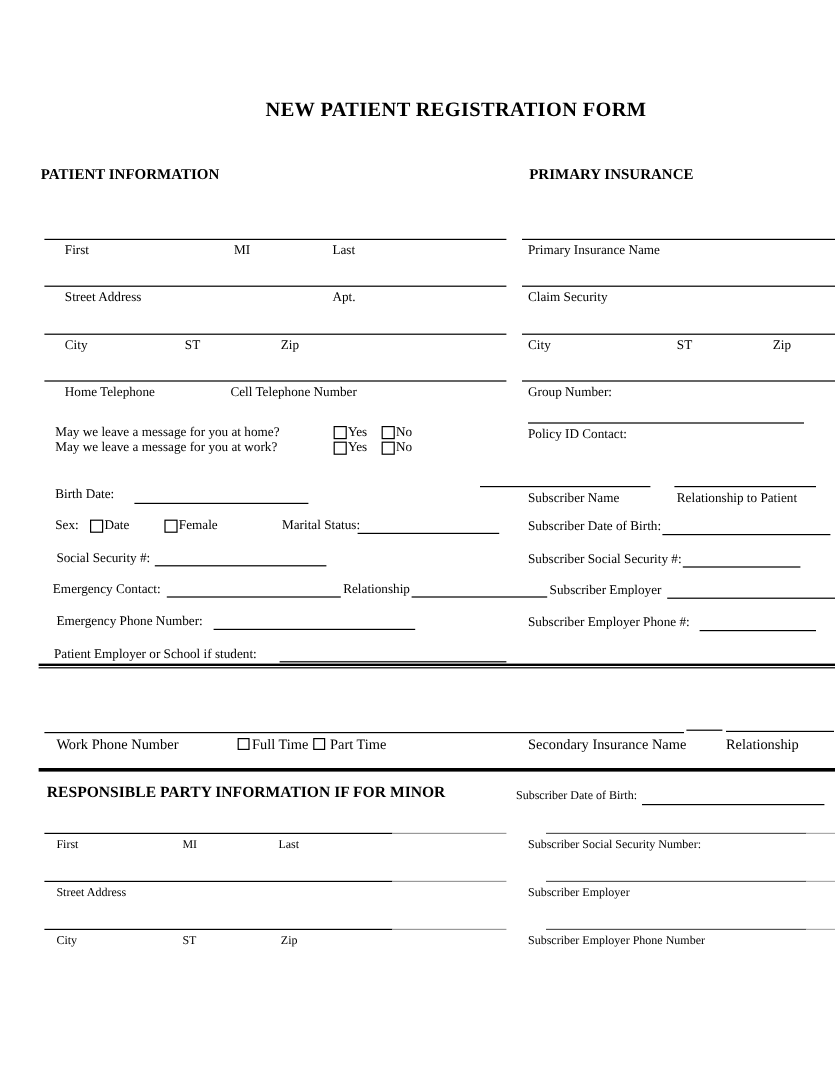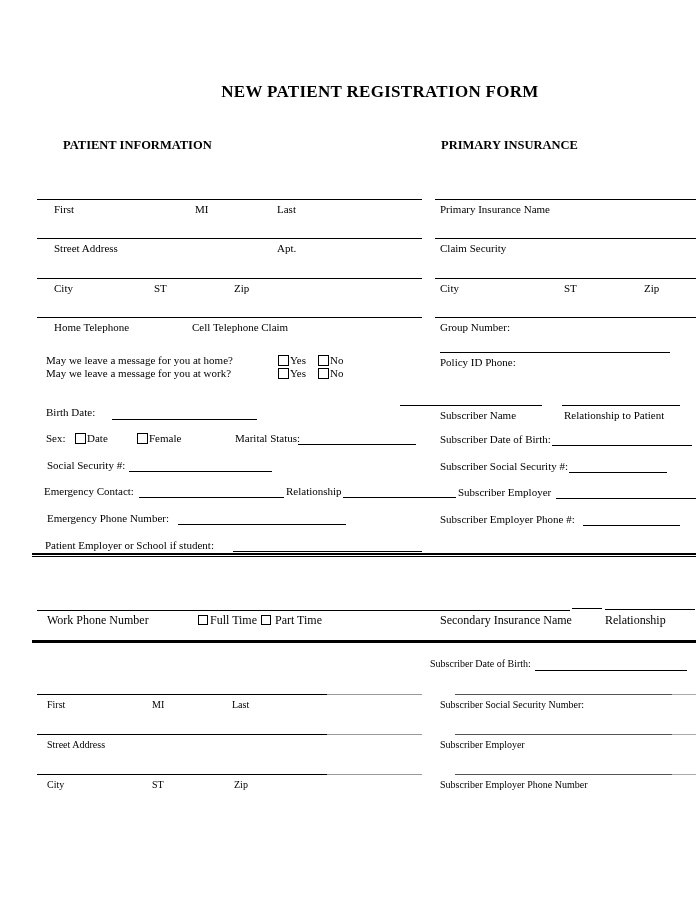--- a/index.html
+++ b/index.html
@@ -24,21 +24,21 @@
        border-top:2px solid #000;border-bottom:1px solid #000;}
   .sep2{position:absolute;left:0;width:693px;height:0;border-top:3px solid #000;}
 </style>
 </head>
 <body>
 
 <div class="page">
 
   <div class="t b f17 center" style="top:82px">NEW PATIENT REGISTRATION FORM</div>
 
-  <div class="t b f125" style="left:31px;top:138px">PATIENT INFORMATION</div>
+  <div class="t b f125" style="left:2px;top:138px">PATIENT INFORMATION</div>
   <div class="t b f125" style="left:409px;top:138px">PRIMARY INSURANCE</div>
 
   <div class="ln" style="left:5px;top:199px;width:385px"></div>
   <div class="ln" style="left:403px;top:199px;width:284px"></div>
   <div class="t" style="left:22px;top:203px">First</div>
   <div class="t" style="left:163px;top:203px">MI</div>
   <div class="t" style="left:245px;top:203px">Last</div>
   <div class="t" style="left:408px;top:203px">Primary Insurance Name</div>
 
   <div class="ln" style="left:5px;top:238px;width:385px"></div>
@@ -52,37 +52,37 @@
   <div class="t" style="left:22px;top:282px">City</div>
   <div class="t" style="left:122px;top:282px">ST</div>
   <div class="t" style="left:202px;top:282px">Zip</div>
   <div class="t" style="left:408px;top:282px">City</div>
   <div class="t" style="left:532px;top:282px">ST</div>
   <div class="t" style="left:612px;top:282px">Zip</div>
 
   <div class="ln" style="left:5px;top:317px;width:385px"></div>
   <div class="ln" style="left:403px;top:317px;width:284px"></div>
   <div class="t" style="left:22px;top:321px">Home Telephone</div>
-  <div class="t" style="left:160px;top:321px">Cell Telephone Claim</div>
+  <div class="t" style="left:160px;top:321px">Cell Telephone Number</div>
   <div class="t" style="left:408px;top:321px">Group Number:</div>
 
   <div class="t" style="left:14px;top:354px">May we leave a message for you at home?</div>
   <span class="cb" style="left:246px;top:355px"></span>
   <div class="t" style="left:258px;top:354px">Yes</div>
   <span class="cb" style="left:286px;top:355px"></span>
   <div class="t" style="left:298px;top:354px">No</div>
 
   <div class="t" style="left:14px;top:367px">May we leave a message for you at work?</div>
   <span class="cb" style="left:246px;top:368px"></span>
   <div class="t" style="left:258px;top:367px">Yes</div>
   <span class="cb" style="left:286px;top:368px"></span>
   <div class="t" style="left:298px;top:367px">No</div>
 
   <div class="ln" style="left:408px;top:352px;width:230px"></div>
-  <div class="t" style="left:408px;top:356px">Policy ID Phone:</div>
+  <div class="t" style="left:408px;top:356px">Policy ID Contact:</div>
 
   <div class="ln" style="left:368px;top:405px;width:142px"></div>
   <div class="ln" style="left:530px;top:405px;width:118px"></div>
   <div class="t" style="left:408px;top:409px">Subscriber Name</div>
   <div class="t" style="left:532px;top:409px">Relationship to Patient</div>
 
   <div class="t" style="left:14px;top:406px">Birth Date:</div>
   <div class="ln" style="left:80px;top:419px;width:145px"></div>
 
   <div class="t" style="left:14px;top:432px">Sex:</div>
@@ -124,20 +124,21 @@
   <div class="t f105" style="left:15px;top:614px">Work Phone Number</div>
   <span class="cb sm" style="left:166px;top:615px"></span>
   <div class="t f105" style="left:178px;top:614px">Full Time</div>
   <span class="cb sm" style="left:229px;top:615px"></span>
   <div class="t f105" style="left:243px;top:614px">Part Time</div>
   <div class="t f105" style="left:408px;top:614px">Secondary Insurance Name</div>
   <div class="t f105" style="left:573px;top:614px">Relationship</div>
 
   <div class="sep2" style="top:640px"></div>
 
+  <div class="t b f13" style="left:7px;top:653px">RESPONSIBLE PARTY INFORMATION IF FOR MINOR</div>
   <div class="t f10" style="left:398px;top:658px">Subscriber Date of Birth:</div>
   <div class="ln" style="left:503px;top:670px;width:152px"></div>
 
   <div class="ln" style="left:5px;top:694px;width:290px"></div>
   <div class="ln gray" style="left:295px;top:694px;width:95px"></div>
   <div class="ln mid" style="left:423px;top:694px;width:217px"></div>
   <div class="ln light" style="left:640px;top:694px;width:32px"></div>
   <div class="t f10" style="left:15px;top:699px">First</div>
   <div class="t f10" style="left:120px;top:699px">MI</div>
   <div class="t f10" style="left:200px;top:699px">Last</div>

